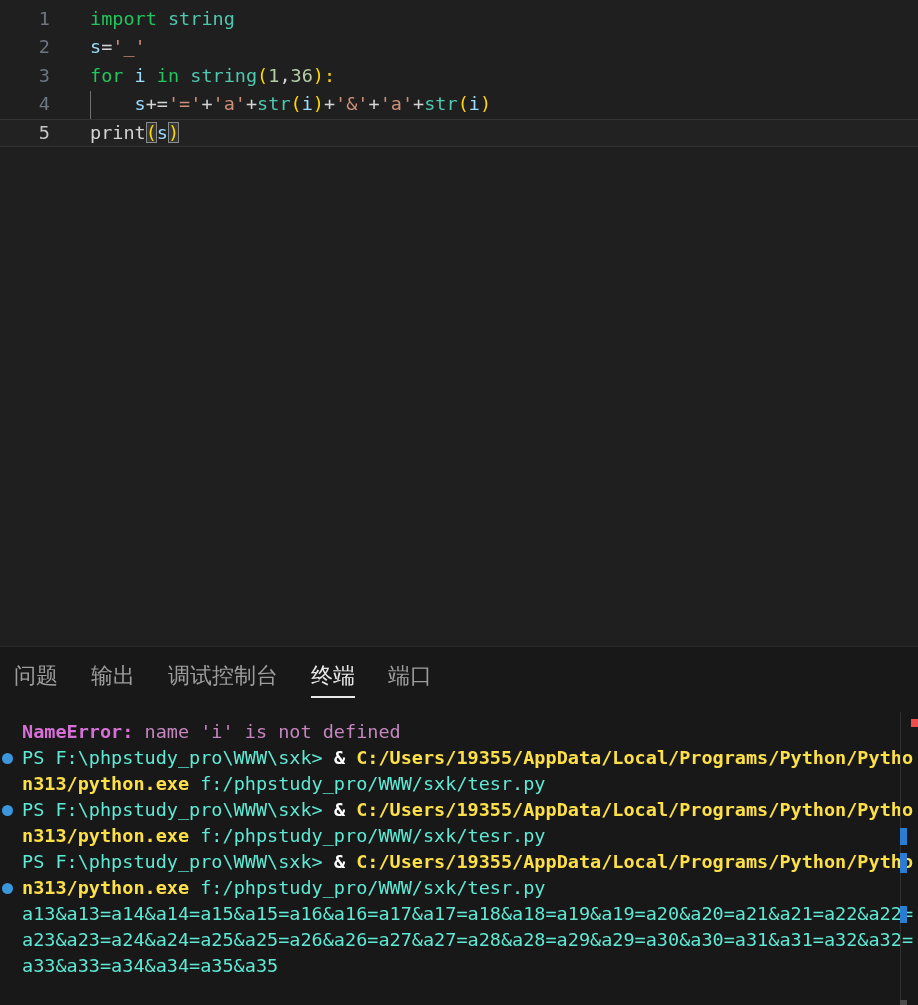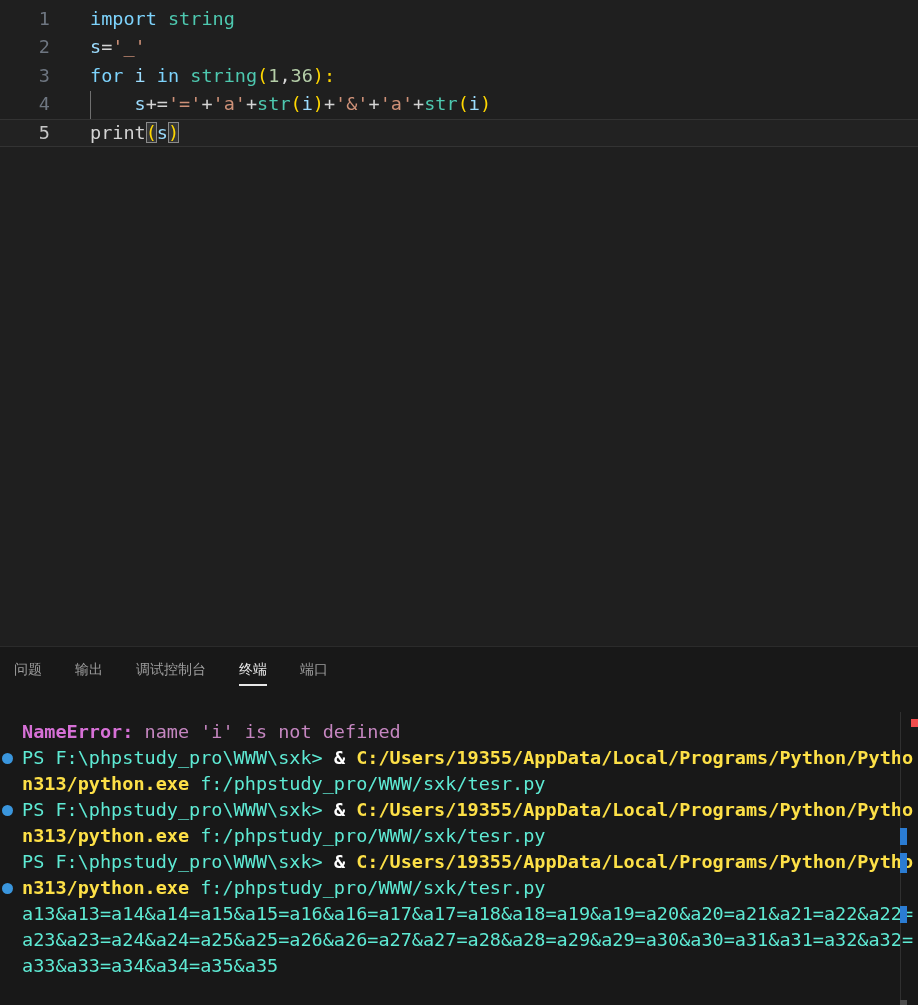--- a/index.html
+++ b/index.html
@@ -10,35 +10,35 @@
   #editor { position:absolute; left:0; top:0; width:918px; height:647px; background:#1f1f1f; }
   #current-line { position:absolute; left:0; top:118.5px; width:918px; height:28.5px;
                   border-top:1px solid #333333; border-bottom:1px solid #333333;
                   background:rgba(255,255,255,0.015); }
   #indent-guide { position:absolute; left:90px; top:90.5px; width:1px; height:28px; background:#707070; }
   #code-lines { position:absolute; left:0; top:4.5px; width:918px; }
   .code-row { display:flex; height:28.5px; line-height:28.5px; font-size:18.5px; }
   .ln { width:50px; text-align:right; color:#6e7681; flex:0 0 50px; }
   .ln.active { color:#c6c6c6; }
   .code { margin-left:40px; white-space:pre; color:#d4d4d4; }
-  .kw  { color:#7dd3fc; }
+  .kw  { color:#22c55e; }
   .typ { color:#4ec9b0; }
   .var { color:#9cdcfe; }
   .str { color:#ce9178; }
   .num { color:#b5cea8; }
   .brk { color:#ffd700; }
   .pln { color:#d4d4d4; }
   .match { outline:1px solid #8a8a8a; outline-offset:-1px; background:rgba(90,93,94,0.35); }
 
   
   #panel { position:absolute; left:0; top:646px; width:918px; height:359px;
            background:#181818; border-top:1px solid #2b2b2b; }
   #tabbar { display:flex; padding-left:14px; height:52px; align-items:flex-start;
             font-family:"DejaVu Sans", "Liberation Sans", sans-serif; }
-  .tab { margin-right:33px; padding:14px 0 5px 0; font-size:14px; color:#9d9d9d;
+  .tab { margin-right:33px; padding:14px 0 5px 0; font-size:22px; color:#9d9d9d;
          border-bottom:2px solid transparent; cursor:pointer; }
   .tab.active { color:#e7e7e7; border-bottom:2px solid #e7e7e7;text-align:center; }
 
   #terminal { position:absolute; left:0; top:66px; width:918px; height:293px;padding-left:18px; }
   #t-lines { position:absolute; left:0; top:6px; width:918px; }
   .t-line { position:relative; height:26px; line-height:26px; font-size:18.5px;
             padding-left:22px; white-space:pre; color:#cccccc; }
   .wht { color:#5eead4; }
   .ylw { color:#fde047; font-weight:bold; }
   .amp { color:#ffffff; font-weight:bold; }

